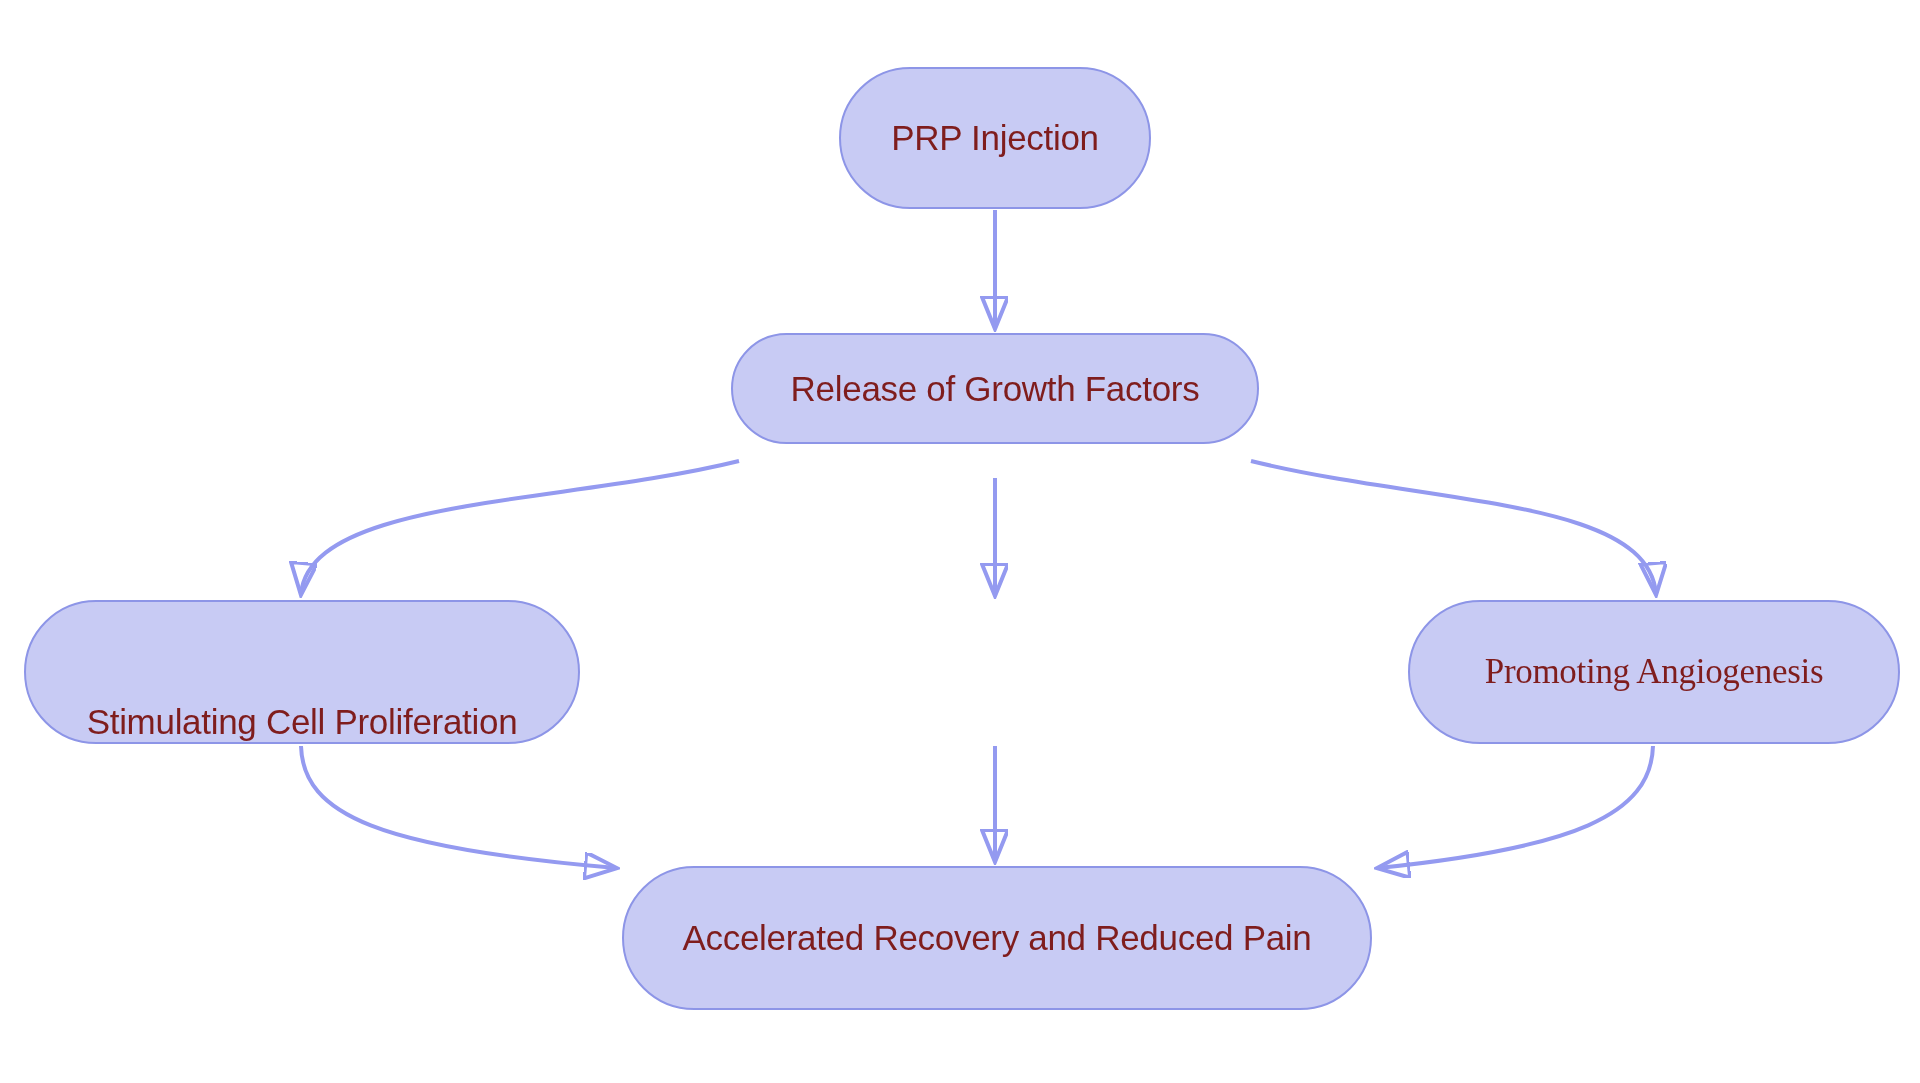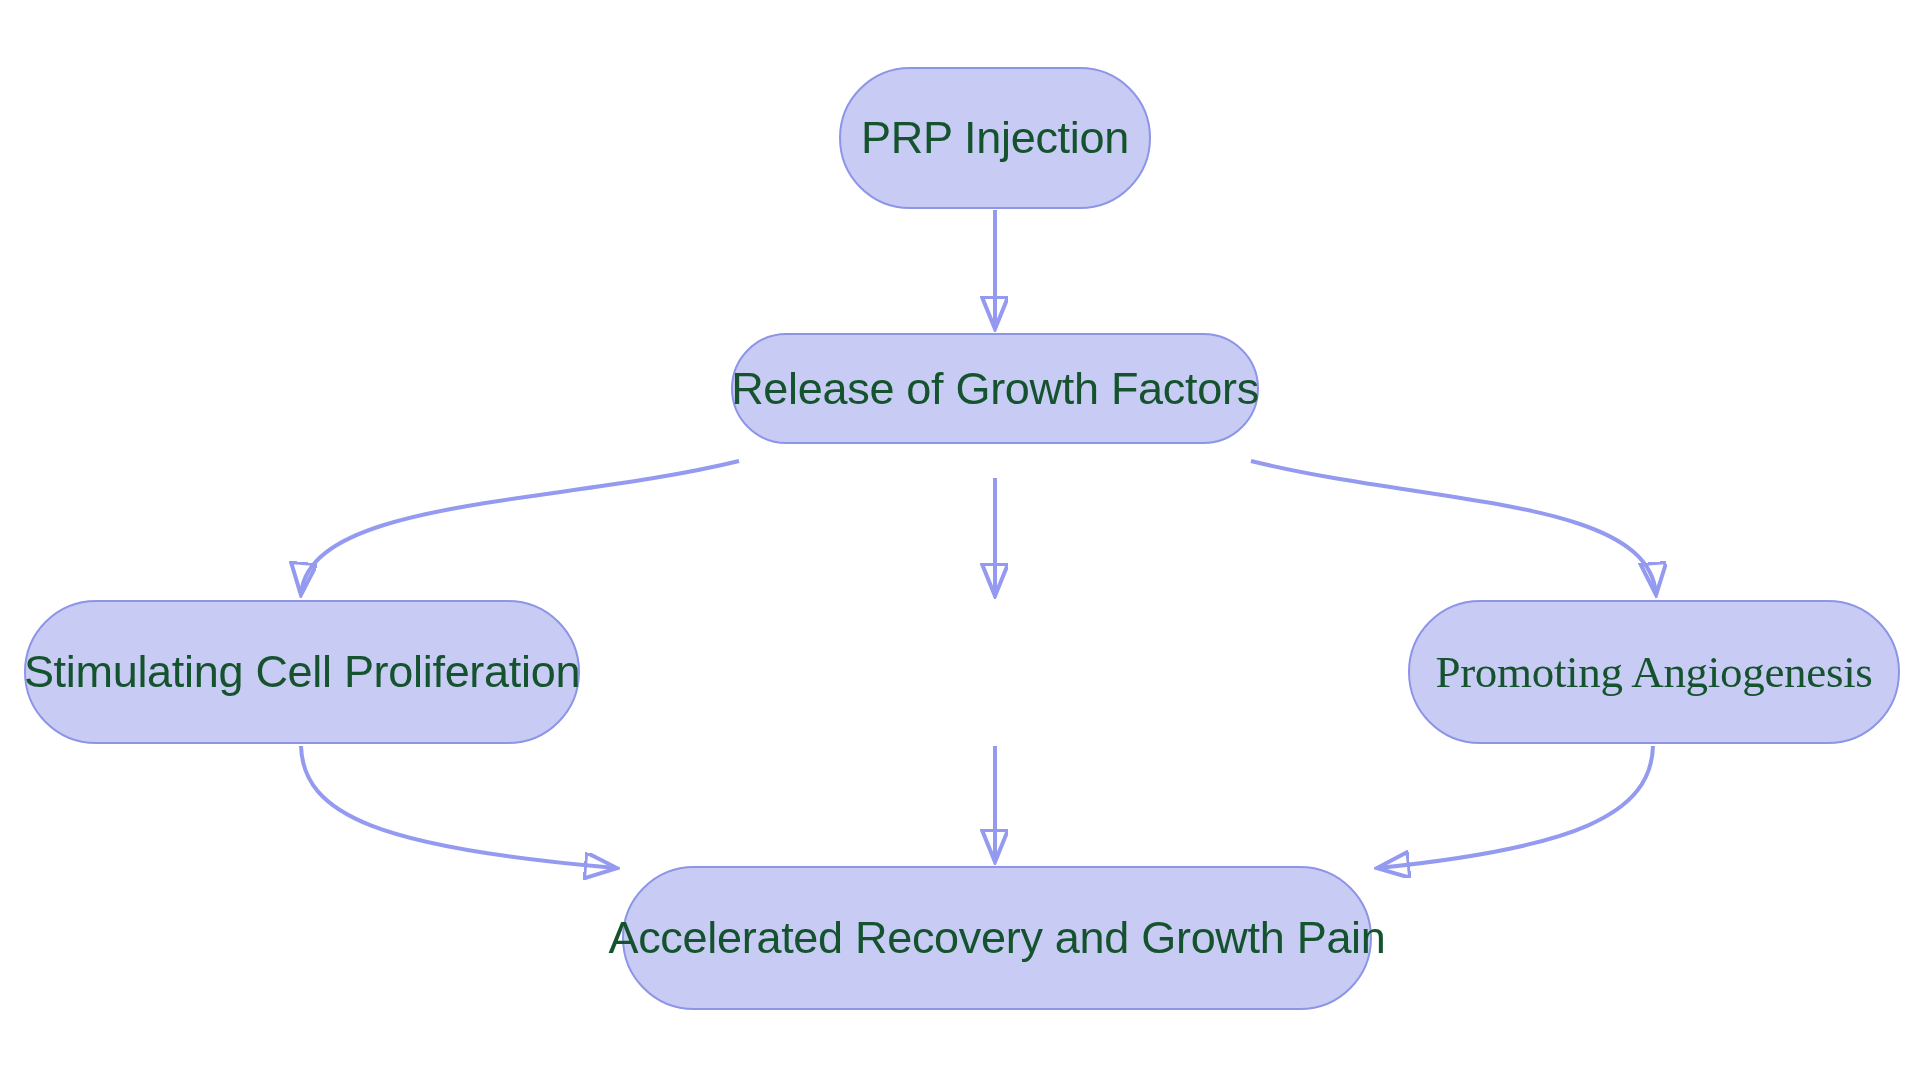--- a/index.html
+++ b/index.html
@@ -22,28 +22,28 @@
     box-sizing: border-box;
     background: #c8cbf4;
     border: 2.5px solid #8d95e7;
     border-radius: 72px;
     display: flex;
     align-items: center;
     justify-content: center;
     text-align: center;
   }
   .node span {
-    color: #14532d;
-    font-size: 45px;
+    color: #7f1d1d;
+    font-size: 35px;
     letter-spacing: -0.3px;
     white-space: nowrap;
   }
   .n-prp      { left: 839px;  top: 67px;  width: 312px; height: 142px; }
   .n-release  { left: 731px;  top: 333px; width: 528px; height: 111px; }
-  .n-stim     { left: 24px;   top: 600px; width: 556px; height: 144px; }
+  .n-stim     { left: 24px;   top: 600px; width: 556px; height: 144px; align-items: flex-end; }
   .n-enh      { left: 703px;  top: 600px; width: 584px; height: 144px; }
   .n-prom     { left: 1408px; top: 600px; width: 492px; height: 144px; font-family: Liberation Serif, serif; }
   .n-acc      { left: 622px;  top: 866px; width: 750px; height: 144px; }
 </style>
 </head>
 <body>
 
 <div class="canvas">
 
   <svg class="edges" width="1920" height="1083" viewBox="0 0 1920 1083" xmlns="http://www.w3.org/2000/svg">
@@ -72,16 +72,16 @@
   <div class="node n-stim">
     <span>Stimulating Cell Proliferation</span>
   </div>
 
 
   <div class="node n-prom">
     <span>Promoting Angiogenesis</span>
   </div>
 
   <div class="node n-acc">
-    <span>Accelerated Recovery and Growth Pain</span>
+    <span>Accelerated Recovery and Reduced Pain</span>
   </div>
 
 </div>
 
 </body></html>

